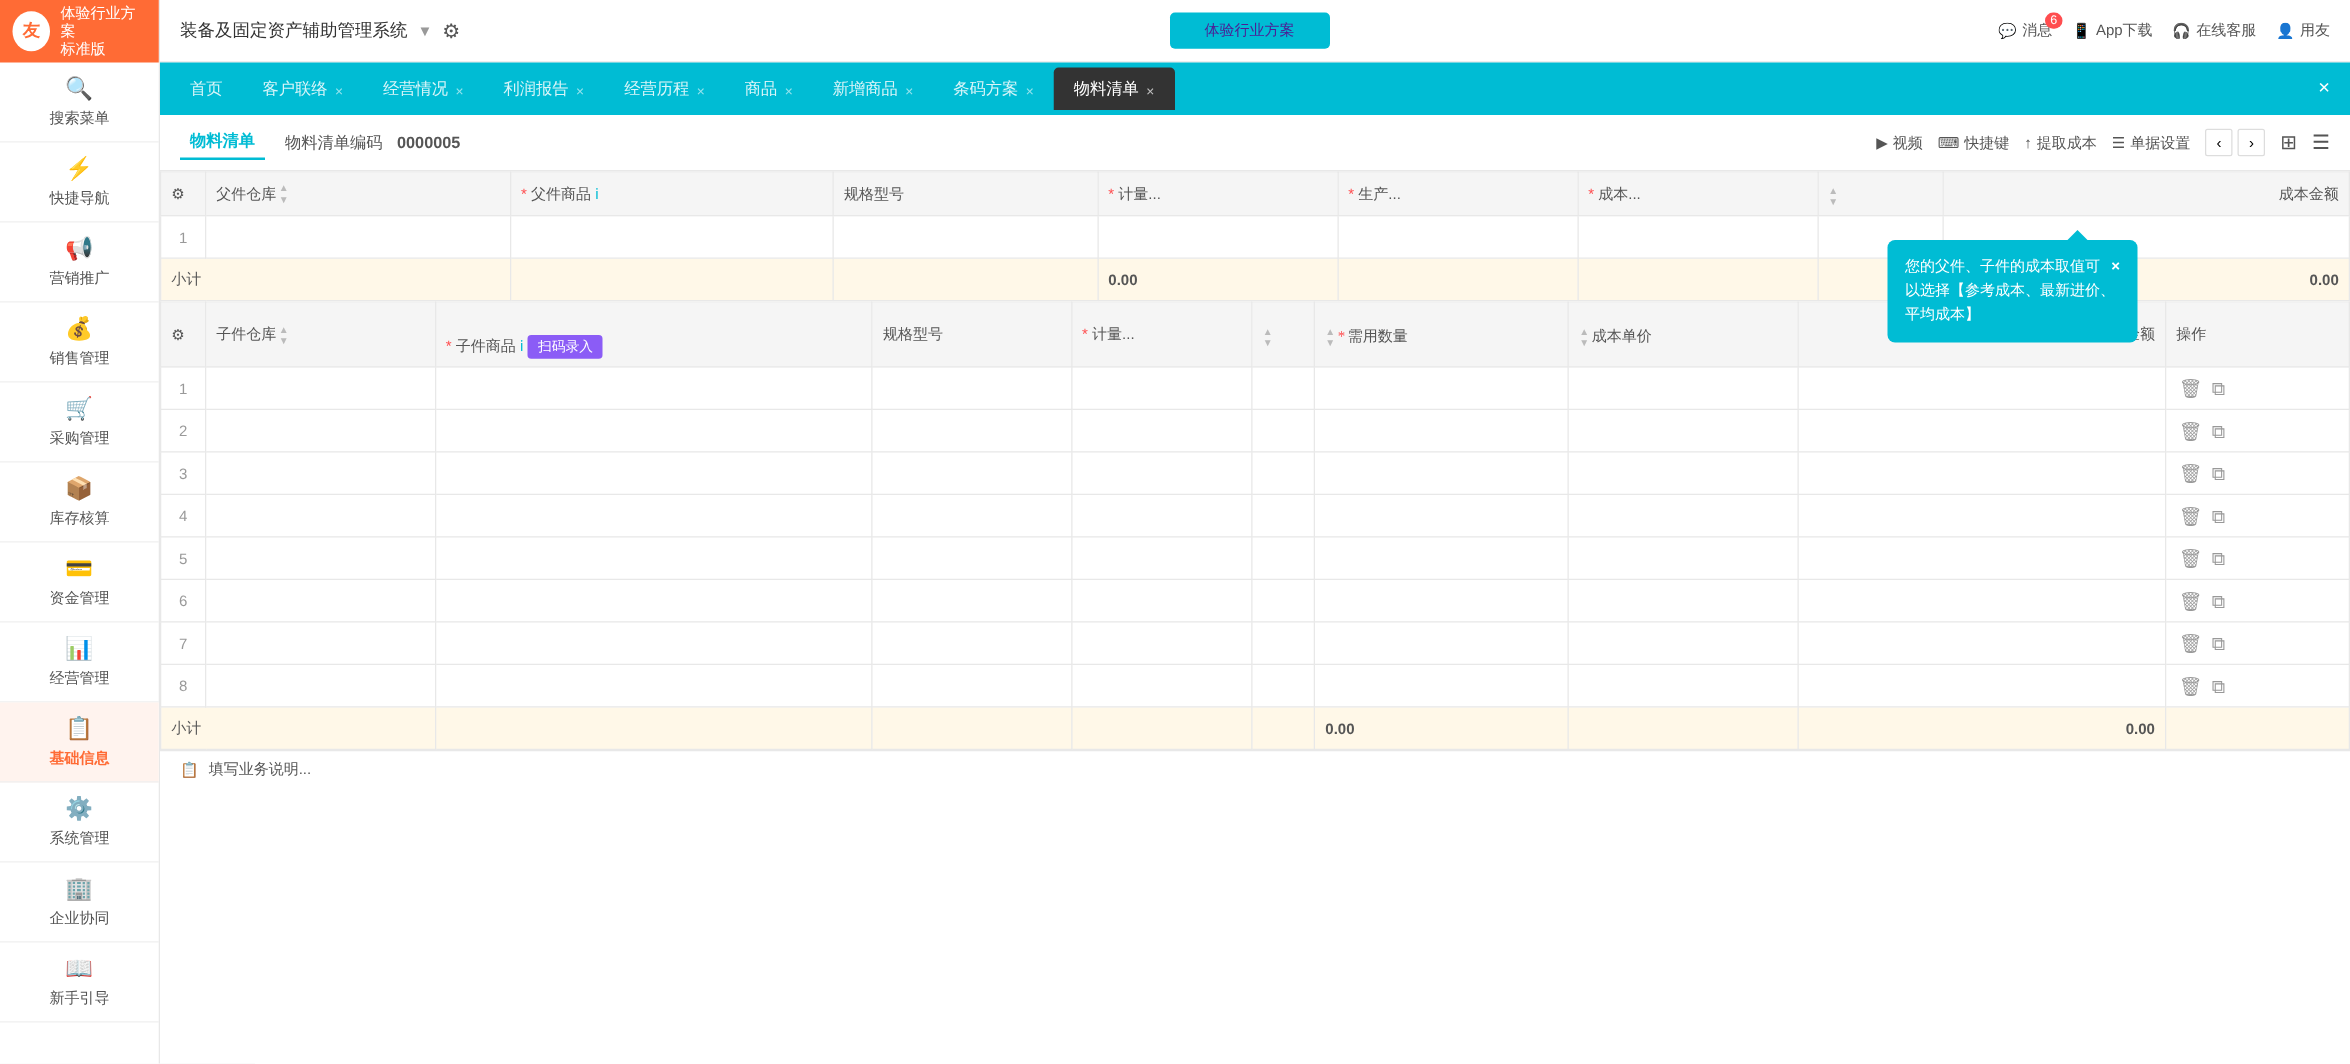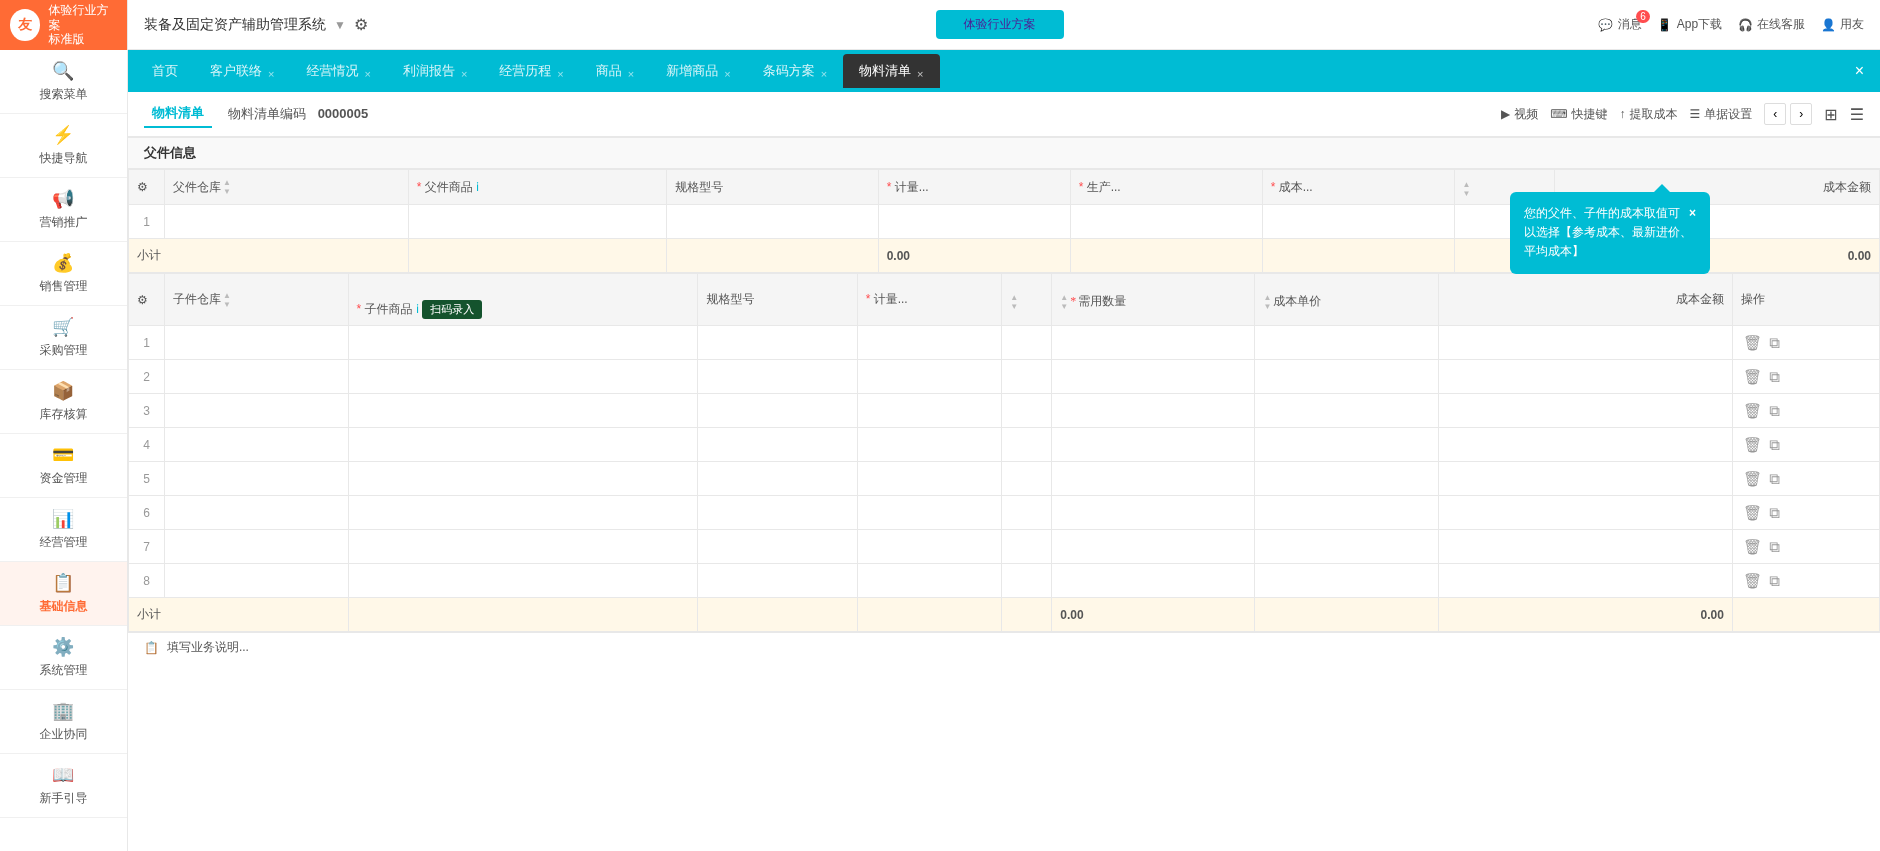--- a/index.html
+++ b/index.html
@@ -149,21 +149,21 @@
     .data-table td {
       border: 1px solid #e8e8e8;
       padding: 4px 8px;
       height: 34px;
     }
     .row-num { color: #999; text-align: center; width: 30px; }
     .subtotal-row td { background: #fff8e8; color: #555; font-size: 12px; }
     .subtotal-val { color: #333; font-weight: bold; }
 
     .scan-btn {
-      background: #14532d; color: #fff; border: none;
+      background: #8b5cf6; color: #fff; border: none;
       padding: 2px 8px; border-radius: 3px; font-size: 11px; cursor: pointer; margin-top: 20px;
     }
 
     .action-btn {
       background: none; border: none; cursor: pointer; color: #999; font-size: 15px; padding: 2px;
     }
 
     
     .settings-th { text-align: center; width: 36px; }
 
@@ -380,21 +380,20 @@
         <span class="grid-icon">⊞</span>
         <span class="grid-icon">☰</span>
       </div>
     </div>
 
     <div class="tooltip-popup">
       <span class="tooltip-close">×</span>
       <span>您的父件、子件的成本取值可以选择【参考成本、最新进价、平均成本】</span>
     </div>
 
-    <div class="section-title">父件信息</div>
     <div class="table-wrapper">
       <table class="data-table">
         <thead>
           <tr>
             <th class="settings-th">
               <span>⚙</span>
             </th>
             <th>
               <span class="th-sort">
                 <span>父件仓库</span>

